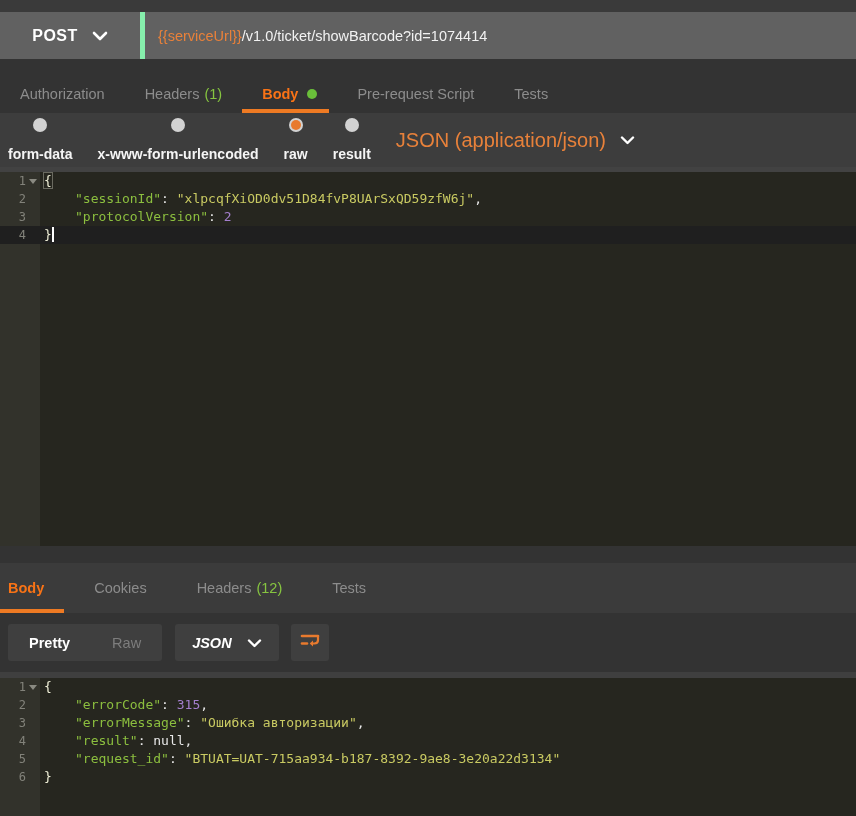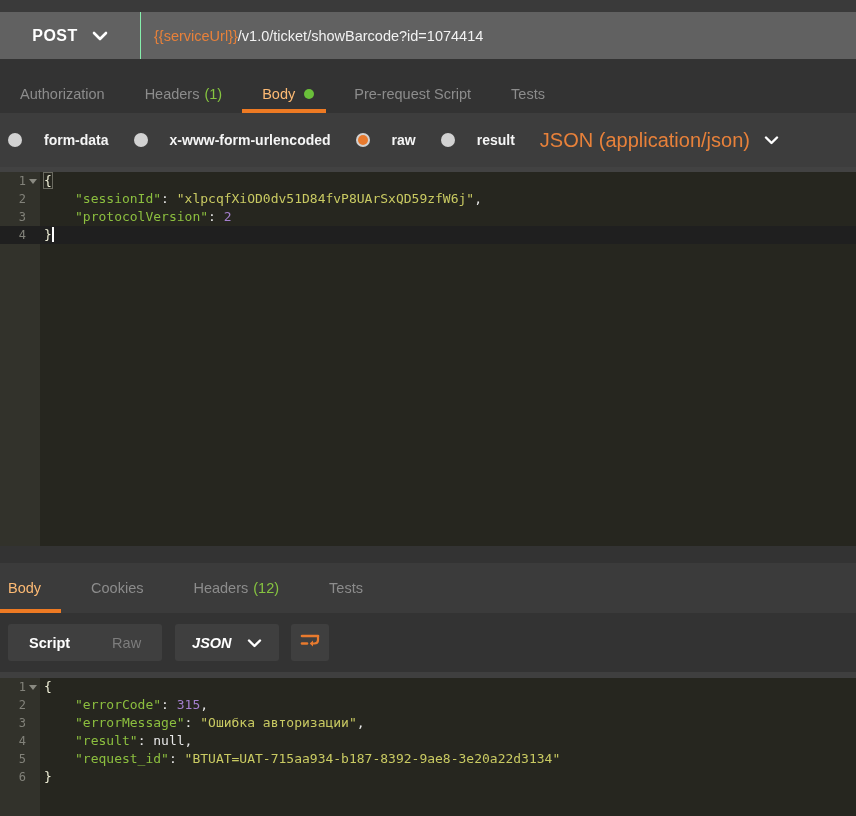--- a/index.html
+++ b/index.html
@@ -9,43 +9,43 @@
     font-family:"Liberation Sans", sans-serif;
     -webkit-font-smoothing:antialiased;
   }
   .app{width:856px;height:816px;display:flex;flex-direction:column;}
 
   
   .top-strip{height:12px;background:#3a3a3a;}
   .url-bar{height:47px;background:#616161;display:flex;align-items:stretch;}
   .method-select{
     width:140px;display:flex;align-items:center;justify-content:center;gap:14px;
-    border-right:1px solid #86efac;cursor:pointer;
+    border-right:5px solid #86efac;cursor:pointer;
   }
   .method-select .method{color:#ffffff;font-weight:bold;font-size:16px;letter-spacing:.5px;}
   .chev{display:inline-block;}
   .url-input{flex:1;display:flex;align-items:center;padding-left:13px;font-size:14.5px;}
   .url-var{color:#e8813a;}
   .url-path{color:#f2f2f2;}
 
   
   .gap16{height:16px;background:#333333;}
   .tabs-row{height:38px;background:#333333;display:flex;align-items:center;padding-left:20px;position:relative;}
   .tab{position:relative;display:flex;align-items:center;height:100%;color:#8c8c8c;font-size:14.5px;cursor:pointer;white-space:nowrap;}
   .tab + .tab{margin-left:40px;}
   .tab .count{color:#86c440;margin-left:5px;}
-  .tab.active{color:#fdba74;font-weight:normal;text-align:center;}
+  .tab.active{color:#f97316;font-weight:bold;text-align:center;}
   .tab.active::after{
     content:"";position:absolute;left:-20px;right:-12px;bottom:0;height:4px;background:#ee7a23;
   }
   .green-dot{width:10px;height:10px;border-radius:50%;background:#6abf3a;margin-left:9px;}
 
   
   .body-type-row{height:54px;background:#3d3d3d;display:flex;align-items:center;padding-left:8px;gap:25px;}
-  .bt-option{display:flex;align-items:center;gap:22px;cursor:pointer;}
+  .bt-option{display:flex;align-items:center;gap:14px;cursor:pointer;flex-direction:column;}
   .radio{width:14px;height:14px;border-radius:50%;background:#d2d2d2;position:relative;flex:none;}
   .radio.sel::after{
     content:"";position:absolute;left:2px;top:2px;width:10px;height:10px;border-radius:50%;background:#e87a2e;
   }
   .bt-label{color:#f5f5f5;font-size:14px;font-weight:bold;}
   .content-type{display:flex;align-items:center;gap:14px;margin-left:0;cursor:pointer;}
   .content-type .ct-label{color:#e8813a;font-size:20px;}
 
   .divider-a{height:5px;background:#424242;}
   .divider-b{height:6px;background:#3f3f3f;}
@@ -207,21 +207,21 @@
       <span>Headers</span>
       <span class="count">(12)</span>
     </div>
     <div class="tab">
       <span>Tests</span>
     </div>
   </div>
 
   <div class="resp-toolbar">
     <div class="view-group">
-      <div class="view-btn active">Script</div>
+      <div class="view-btn active">Pretty</div>
       <div class="view-btn">Raw</div>
     </div>
     <div class="format-btn">
       <span class="fmt">JSON</span>
       <span>
         <svg width="15" height="9" viewBox="0 0 15 9">
             <polyline points="2,1.5 7.5,7 13,1.5" fill="none" stroke="#ffffff" stroke-width="2.4" stroke-linecap="round" stroke-linejoin="round"></polyline>
           </svg>
       </span>
     </div>

